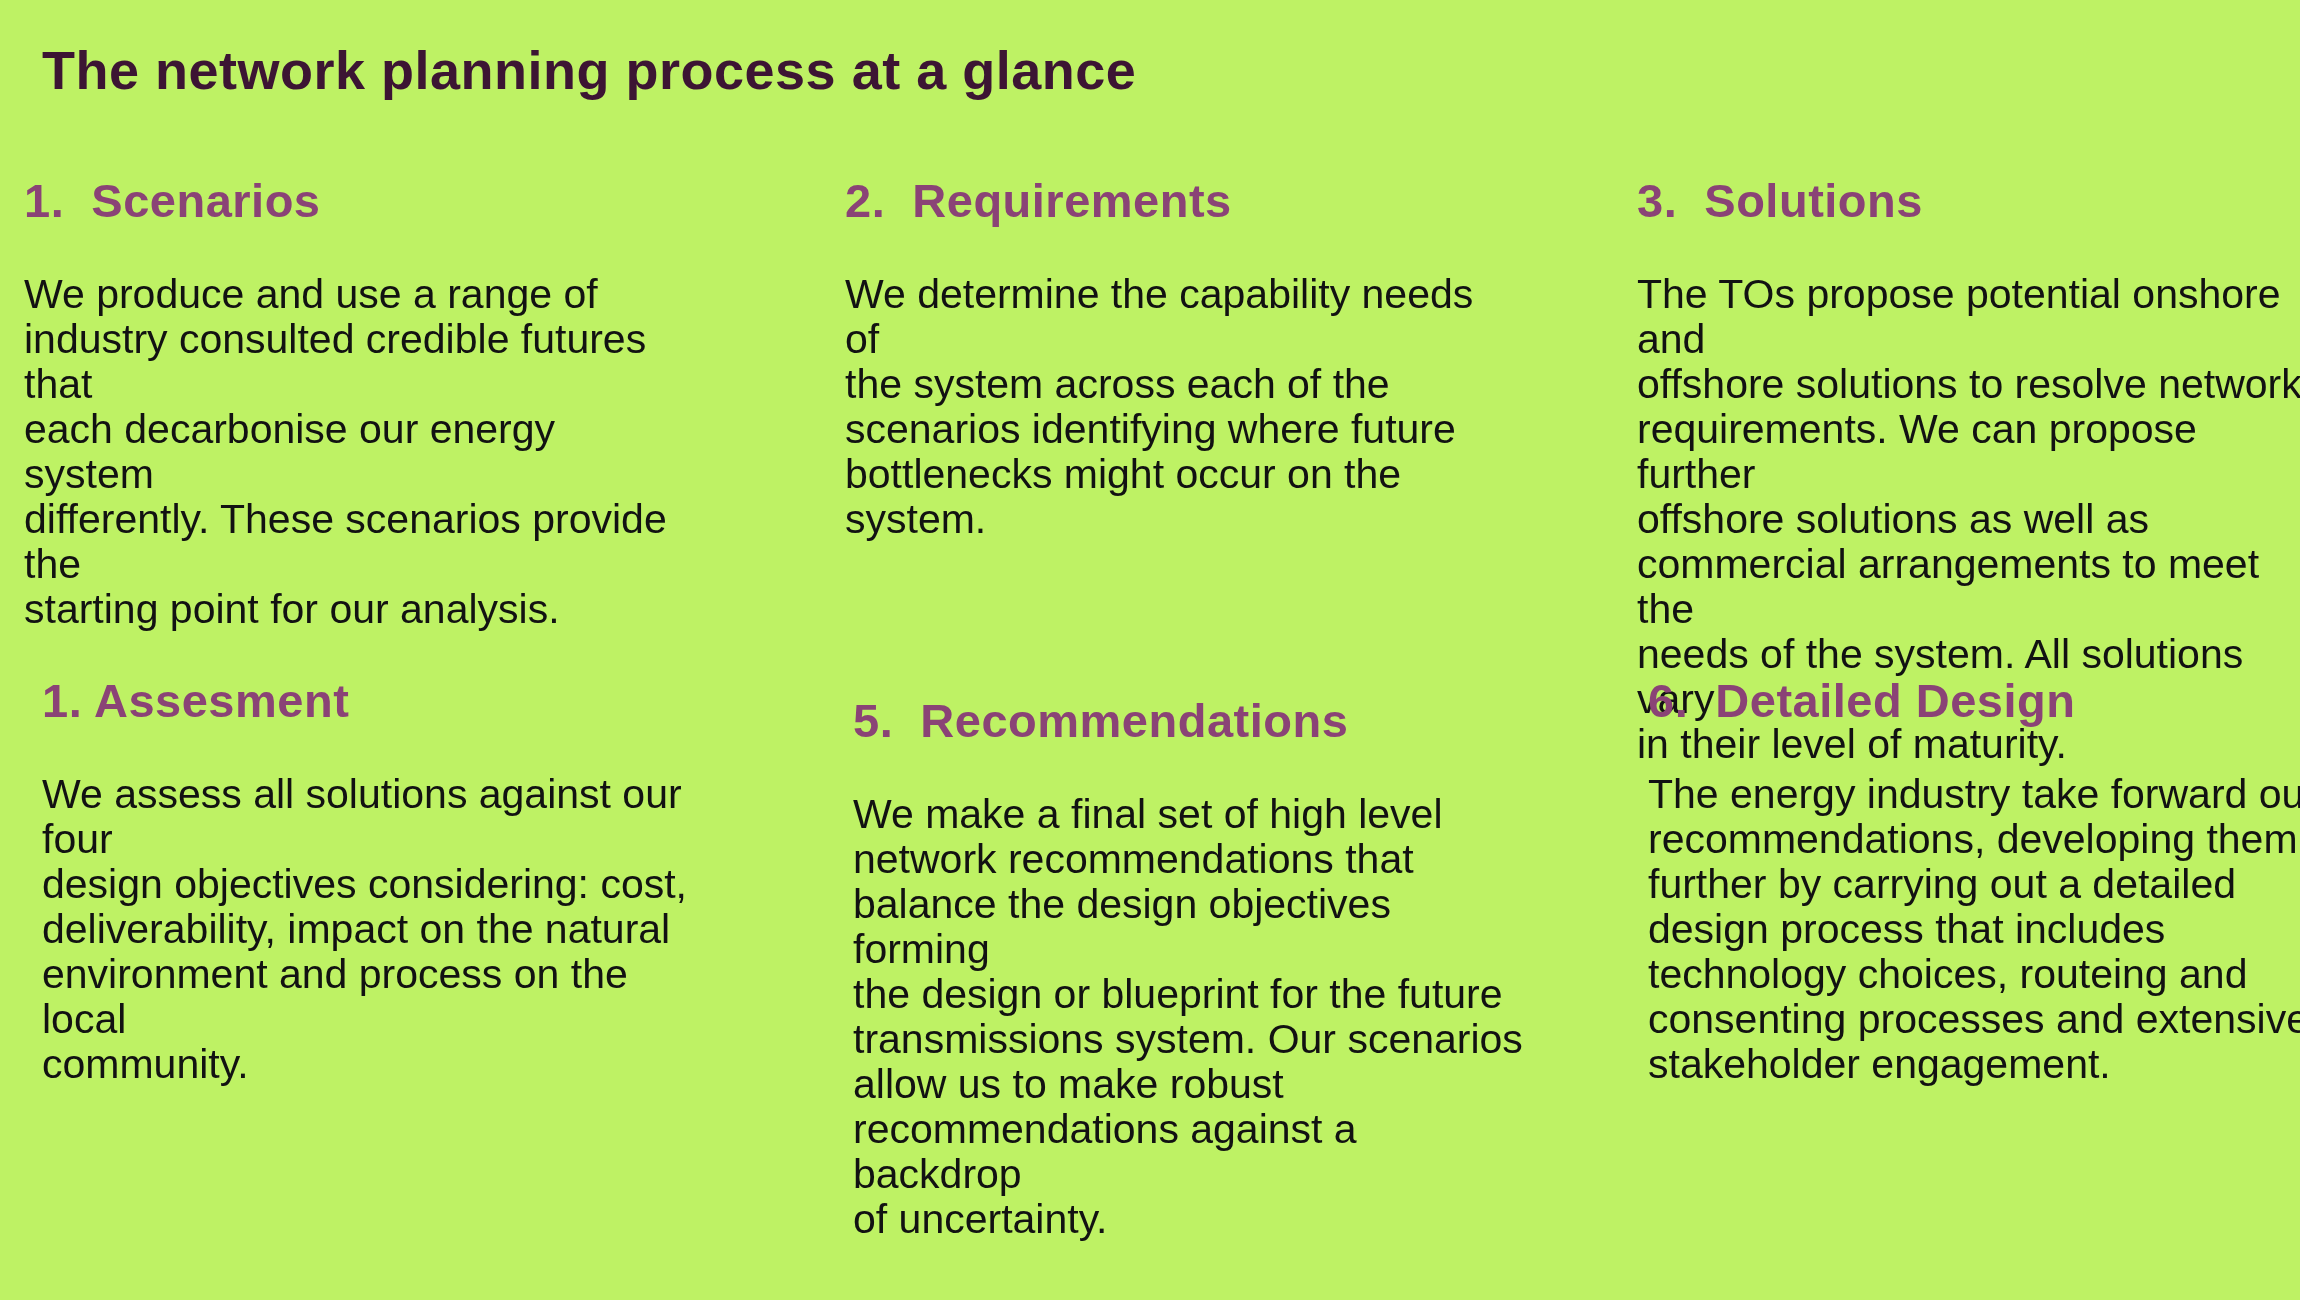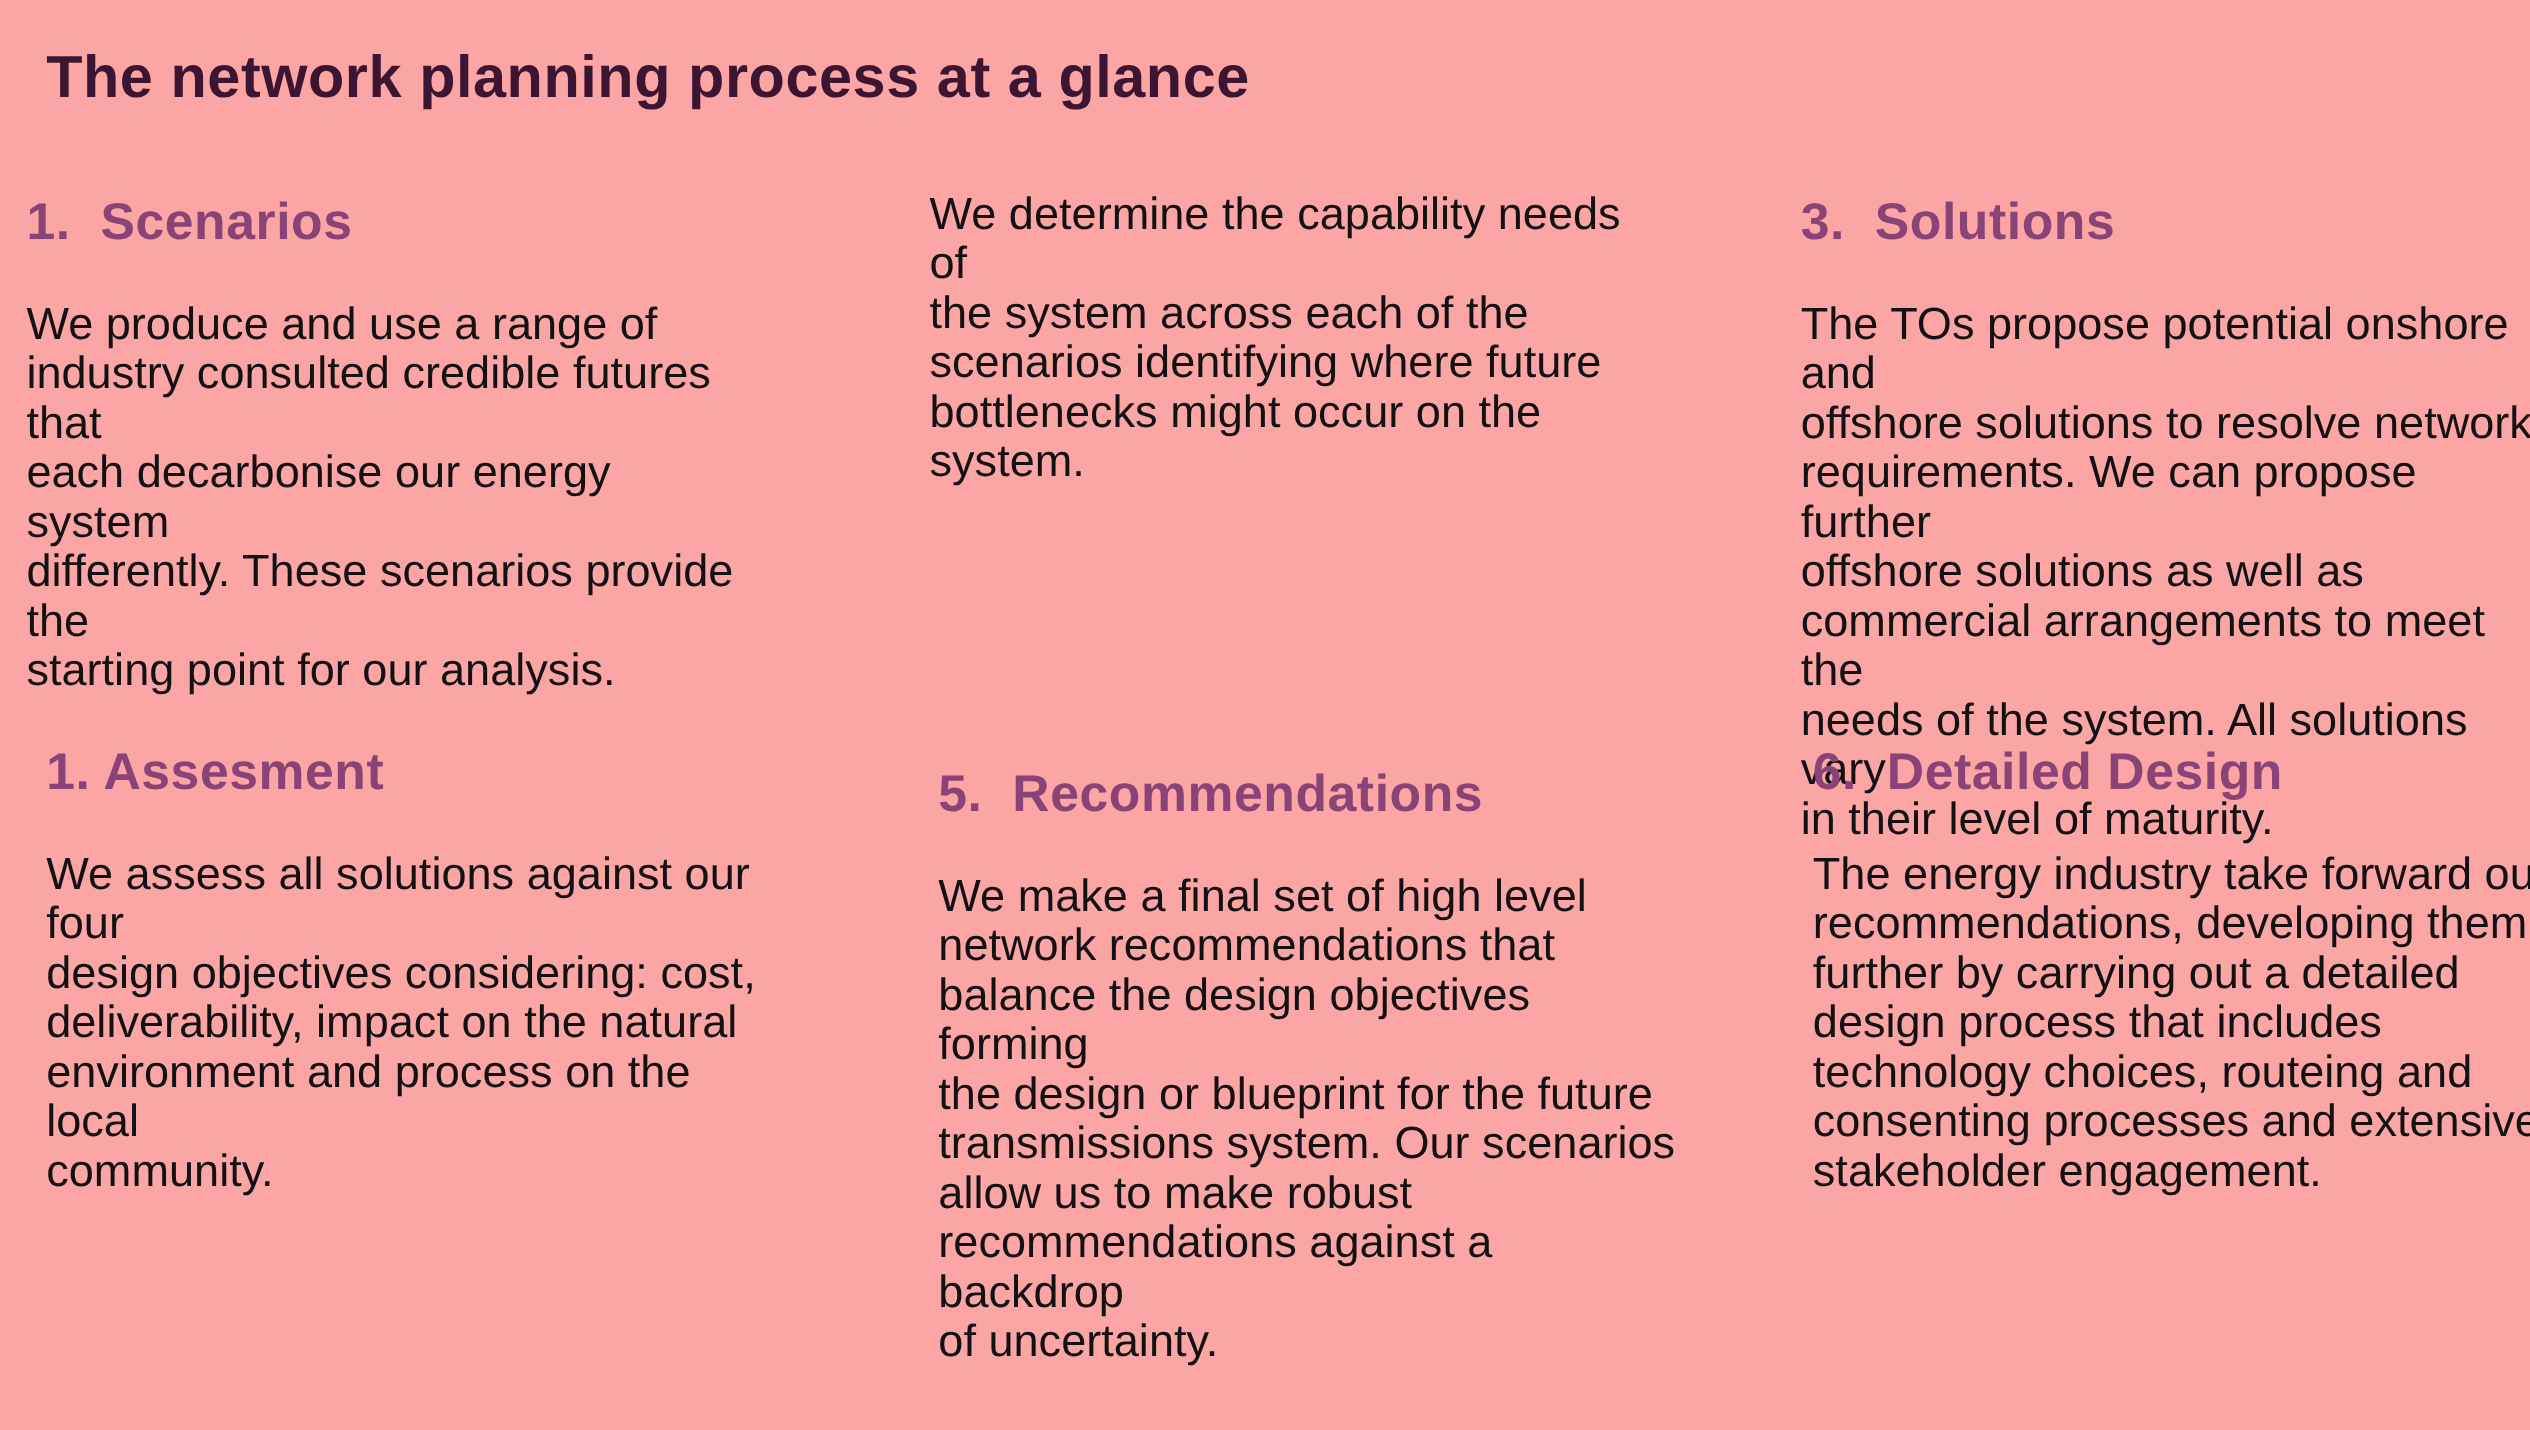--- a/index.html
+++ b/index.html
@@ -4,21 +4,21 @@
 <style>
   html, body {
     margin: 0;
     padding: 0;
     background: #ffffff;
   }
   .canvas {
     position: relative;
     width: 2300px;
     height: 1300px;
-    background: #fca5a5;
+    background: #bef264;
     font-family: "Liberation Sans", "DejaVu Sans", sans-serif;
     overflow: hidden;
   }
   .page-title {
     position: absolute;
     left: 42px;
     top: 36px;
     margin: 0;
     font-size: 54px;
     line-height: 68px;
@@ -67,20 +67,21 @@
   <section class="step pos-s1">
     <h2 class="step-heading">1.  Scenarios</h2>
     <p class="step-body">We produce and use a range of
 industry consulted credible futures that
 each decarbonise our energy system
 differently. These scenarios provide the
 starting point for our analysis.</p>
   </section>
 
   <section class="step pos-s2">
+    <h2 class="step-heading">2.  Requirements</h2>
     <p class="step-body">We determine the capability needs of
 the system across each of the
 scenarios identifying where future
 bottlenecks might occur on the system.</p>
   </section>
 
   <section class="step pos-s3">
     <h2 class="step-heading">3.  Solutions</h2>
     <p class="step-body">The TOs propose potential onshore and
 offshore solutions to resolve network

